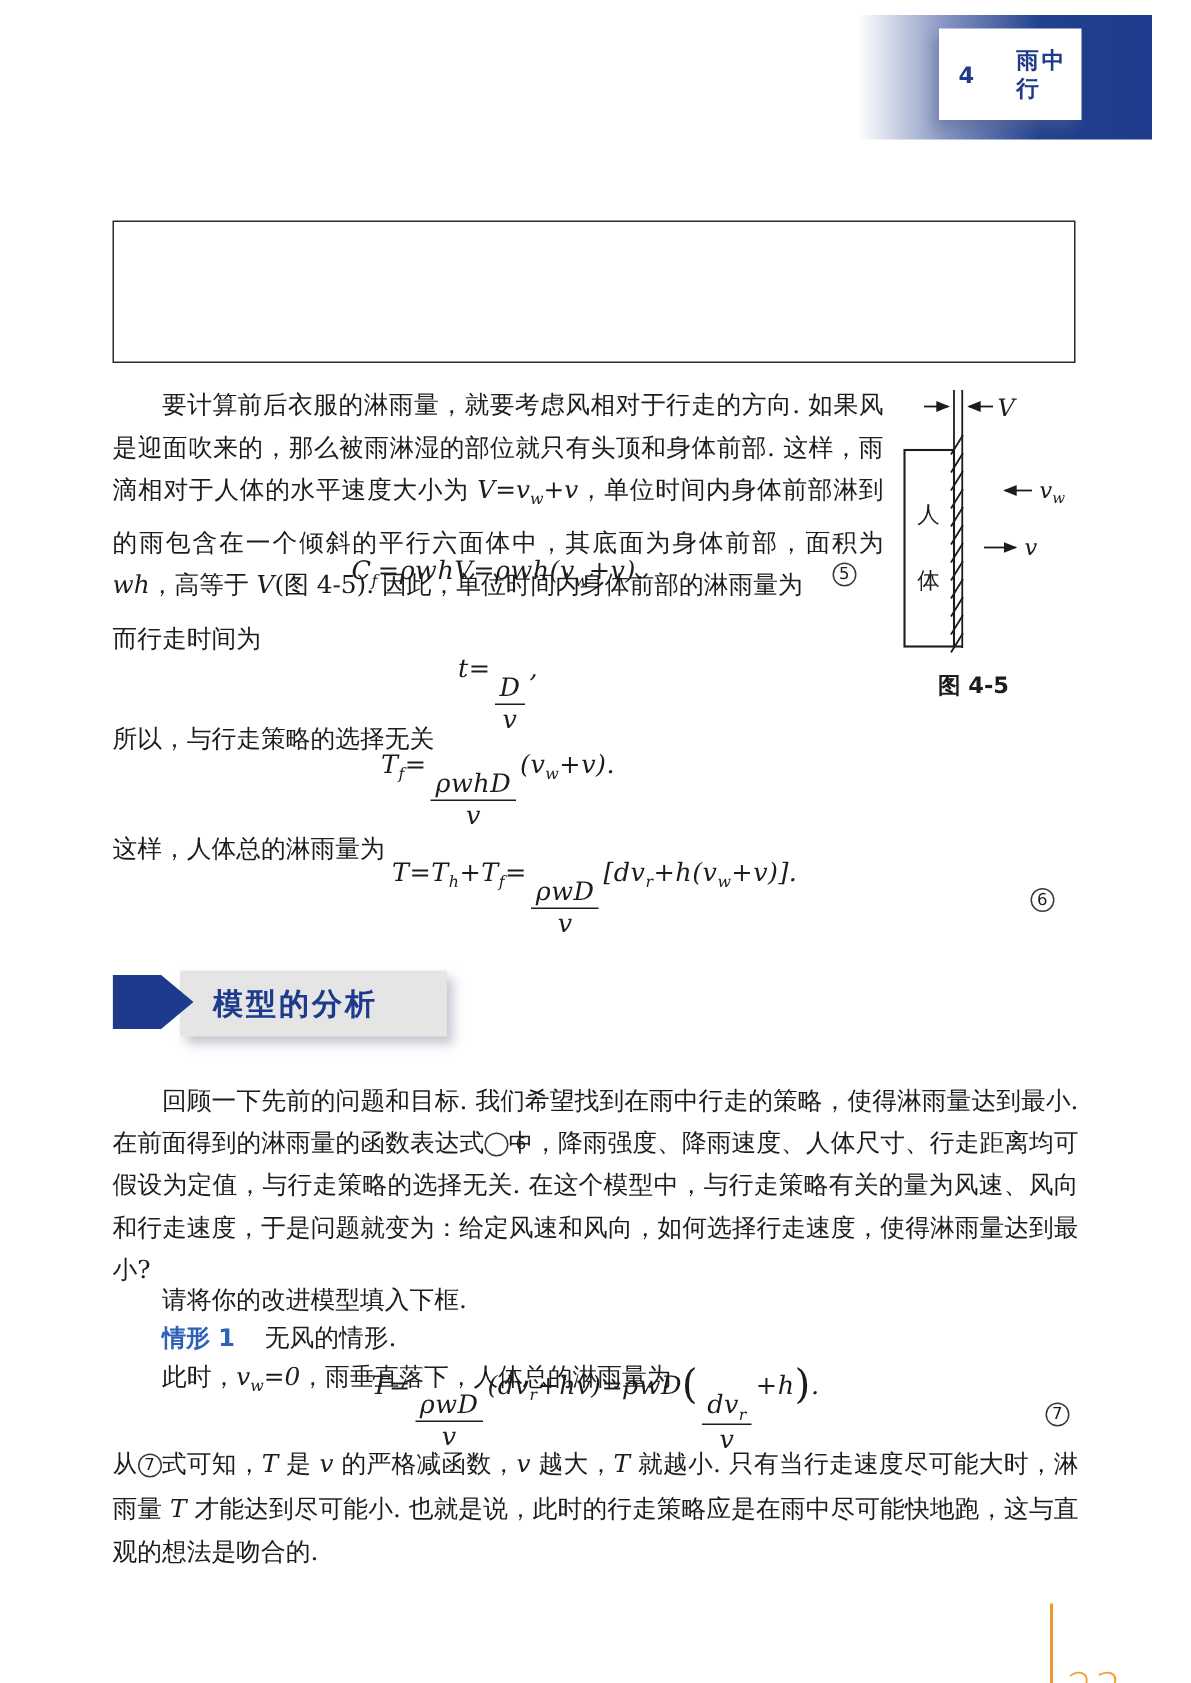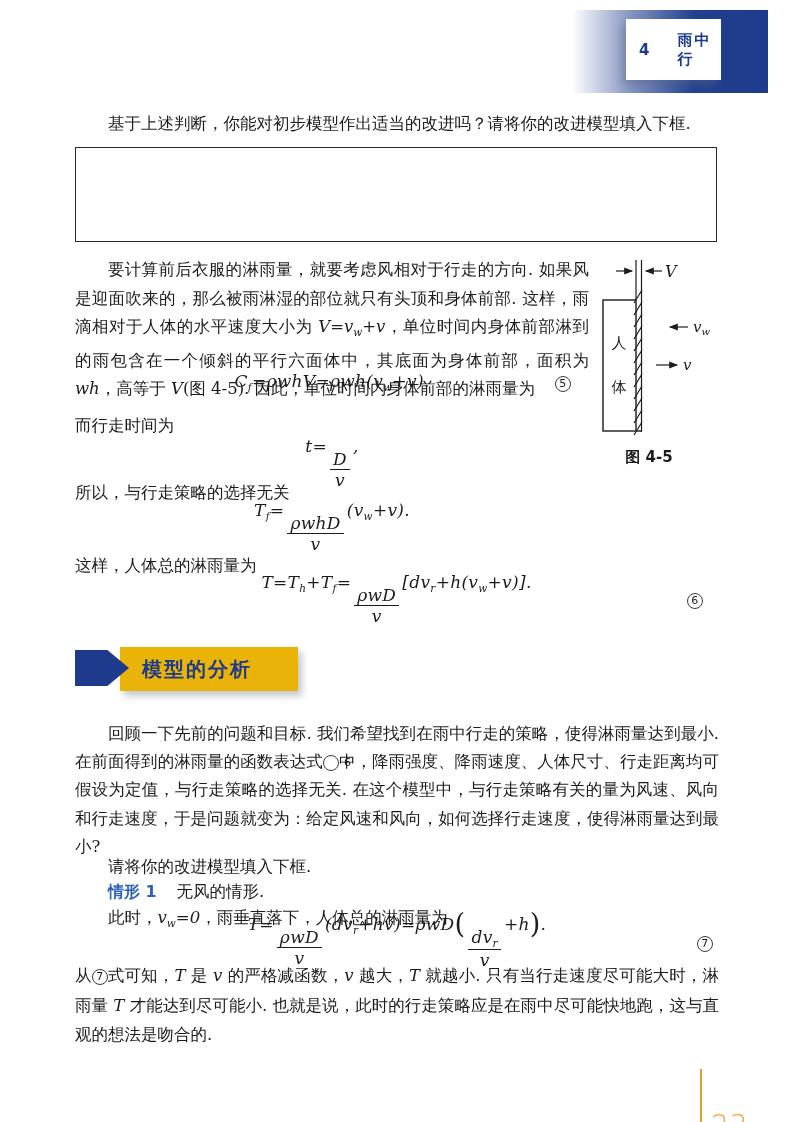--- a/index.html
+++ b/index.html
@@ -33,21 +33,21 @@
   .bp{font-style:normal;font-size:1.6em;line-height:0;vertical-align:-3px;}
 
   
   .answer-box{position:absolute;left:75px;top:147px;width:640px;height:93px;
               border:1.5px solid #2a2a2a;background:#fff;}
 
   
   .sec{position:absolute;left:75px;top:641px;width:260px;height:60px;}
   .sec-arrow{position:absolute;left:0;top:9px;width:54px;height:36px;background:#1e3a8c;z-index:2;
              clip-path:polygon(0 0,60% 0,100% 50%,60% 100%,0 100%);}
-  .sec-card{position:absolute;left:45px;top:6px;width:178px;height:44px;background:#eab308;z-index:1;
+  .sec-card{position:absolute;left:45px;top:6px;width:178px;height:44px;background:#e5e5e5;z-index:1;
             box-shadow:4px 5px 7px rgba(110,115,135,.4);display:flex;align-items:center;}
   .sec-title{font:bold 20px "DejaVu Sans","Liberation Sans",sans-serif;color:#1e3a8c;
              margin-left:22px;letter-spacing:2px;white-space:nowrap;}
 
   .case-label{font:bold 16px "DejaVu Sans","Liberation Sans",sans-serif;color:#2e62b8;}
 
   
   .pagenum-rule{position:absolute;left:700px;top:1069px;width:2px;height:53px;background:#e9992e;}
   .pagenum{position:absolute;left:711px;top:1109px;font:300 28px "DejaVu Sans","Liberation Sans",sans-serif;
            color:#f2a33c;letter-spacing:1px;}
@@ -61,21 +61,20 @@
 
 <div class="page">
 
   <div class="chapter-band">
     <div class="chapter-card">
       <span class="chapter-num">4</span>
       <span class="chapter-title">雨中行</span>
     </div>
   </div>
 
-  <div class="para indent" style="left:75px;top:110px;width:643px;">基于上述判断，你能对初步模型作出适当的改进吗？请将你的改进模型填入下框.</div>
 
   <div class="answer-box"></div>
 
   <div class="para indent" style="left:75px;top:256px;width:514px;">要计算前后衣服的淋雨量，就要考虑风相对于行走的方向. 如果风是迎面吹来的，那么被雨淋湿的部位就只有头顶和身体前部. 这样，雨滴相对于人体的水平速度大小为 <span class="m">V=v<sub>w</sub>+v</span>，单位时间内身体前部淋到的雨包含在一个倾斜的平行六面体中，其底面为身体前部，面积为 <span class="m">wh</span>，高等于 <span class="m">V</span>(图 4-5). 因此，单位时间内身体前部的淋雨量为</div>
 
   <div class="eq" style="left:75px;top:368px;width:514px;height:28px;">
     <span>C<sub>f</sub>=ρwhV=ρwh(v<sub>w</sub>+v).</span>
     <span class="eqlabel" style="left:480px;"><span class="circ">5</span></span>
   </div>
 

